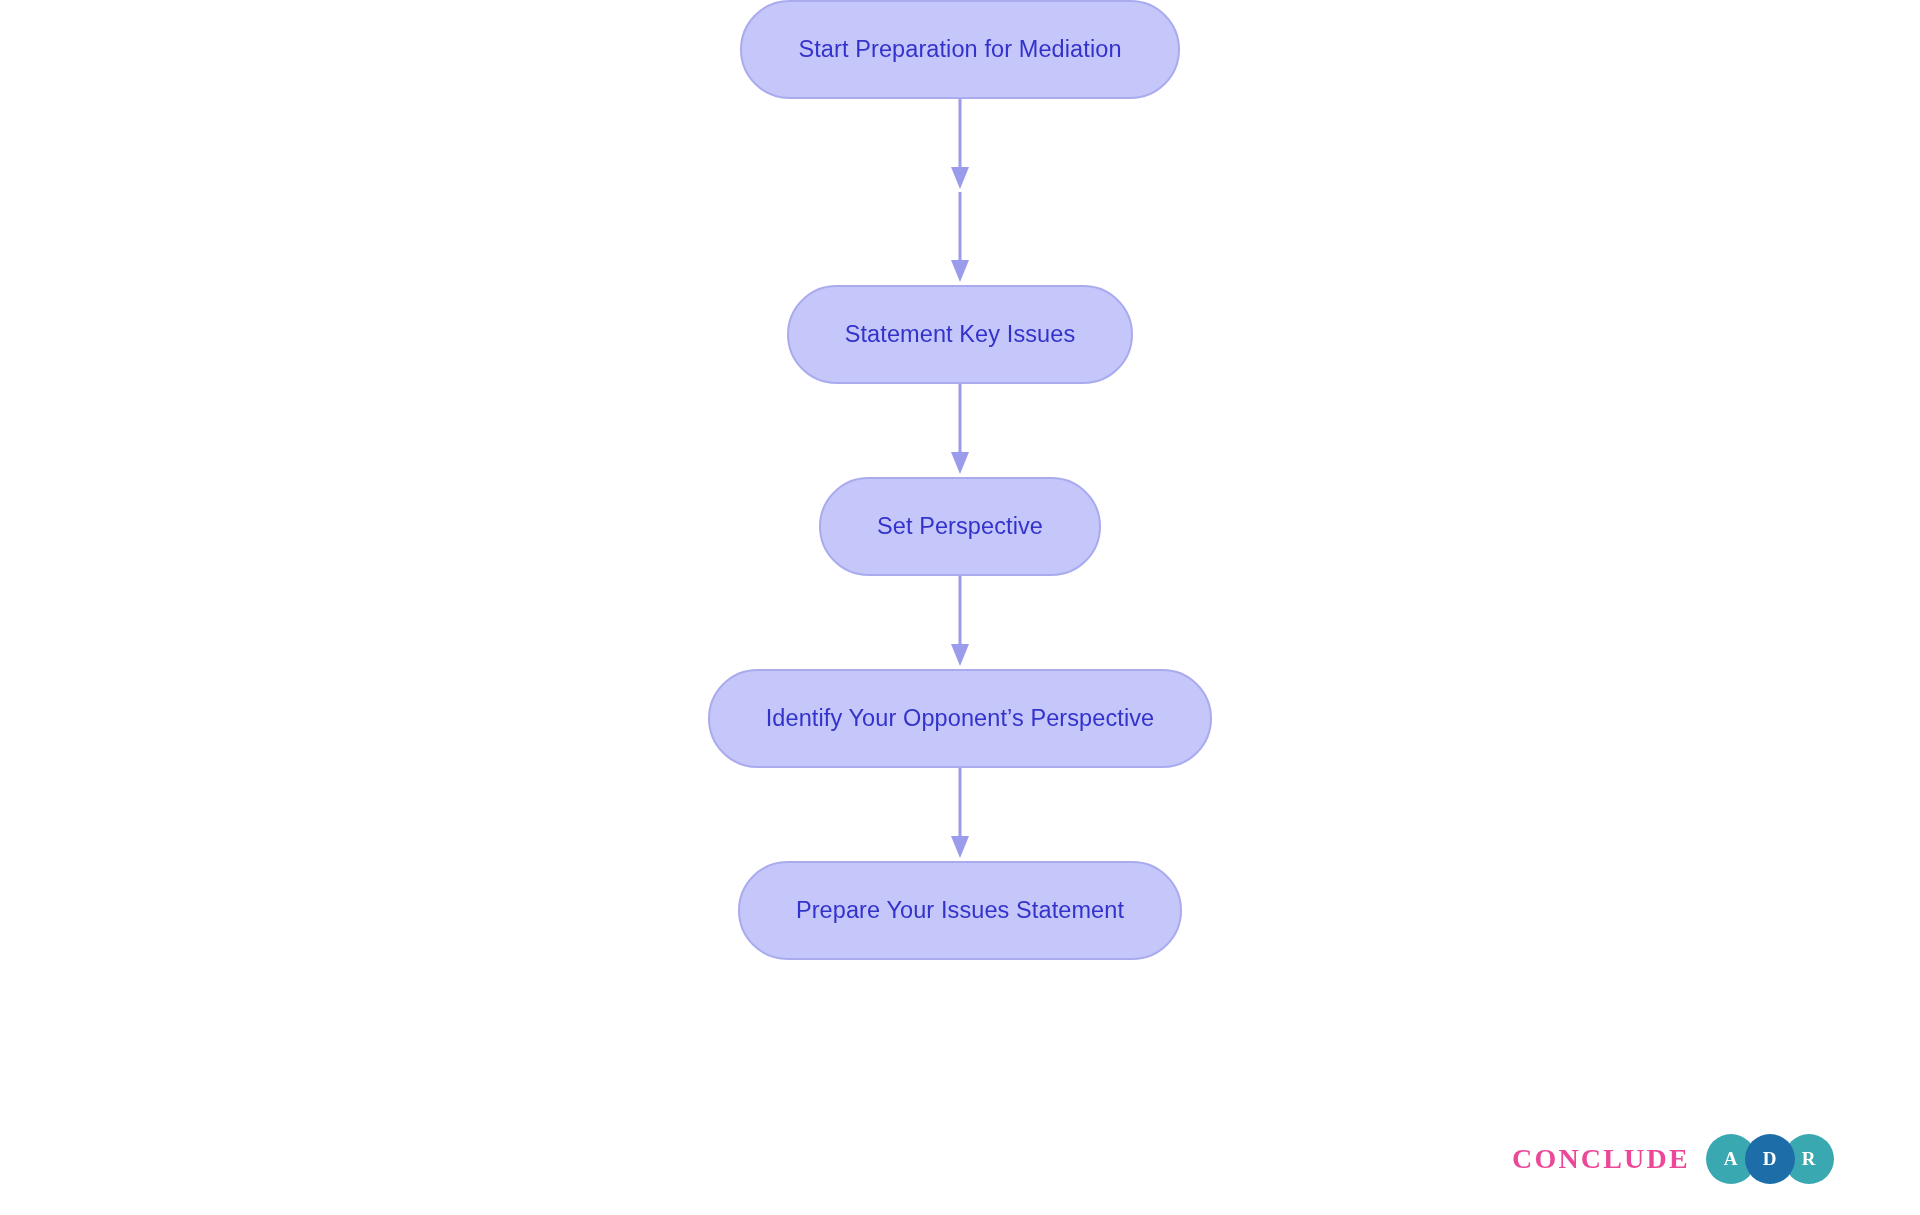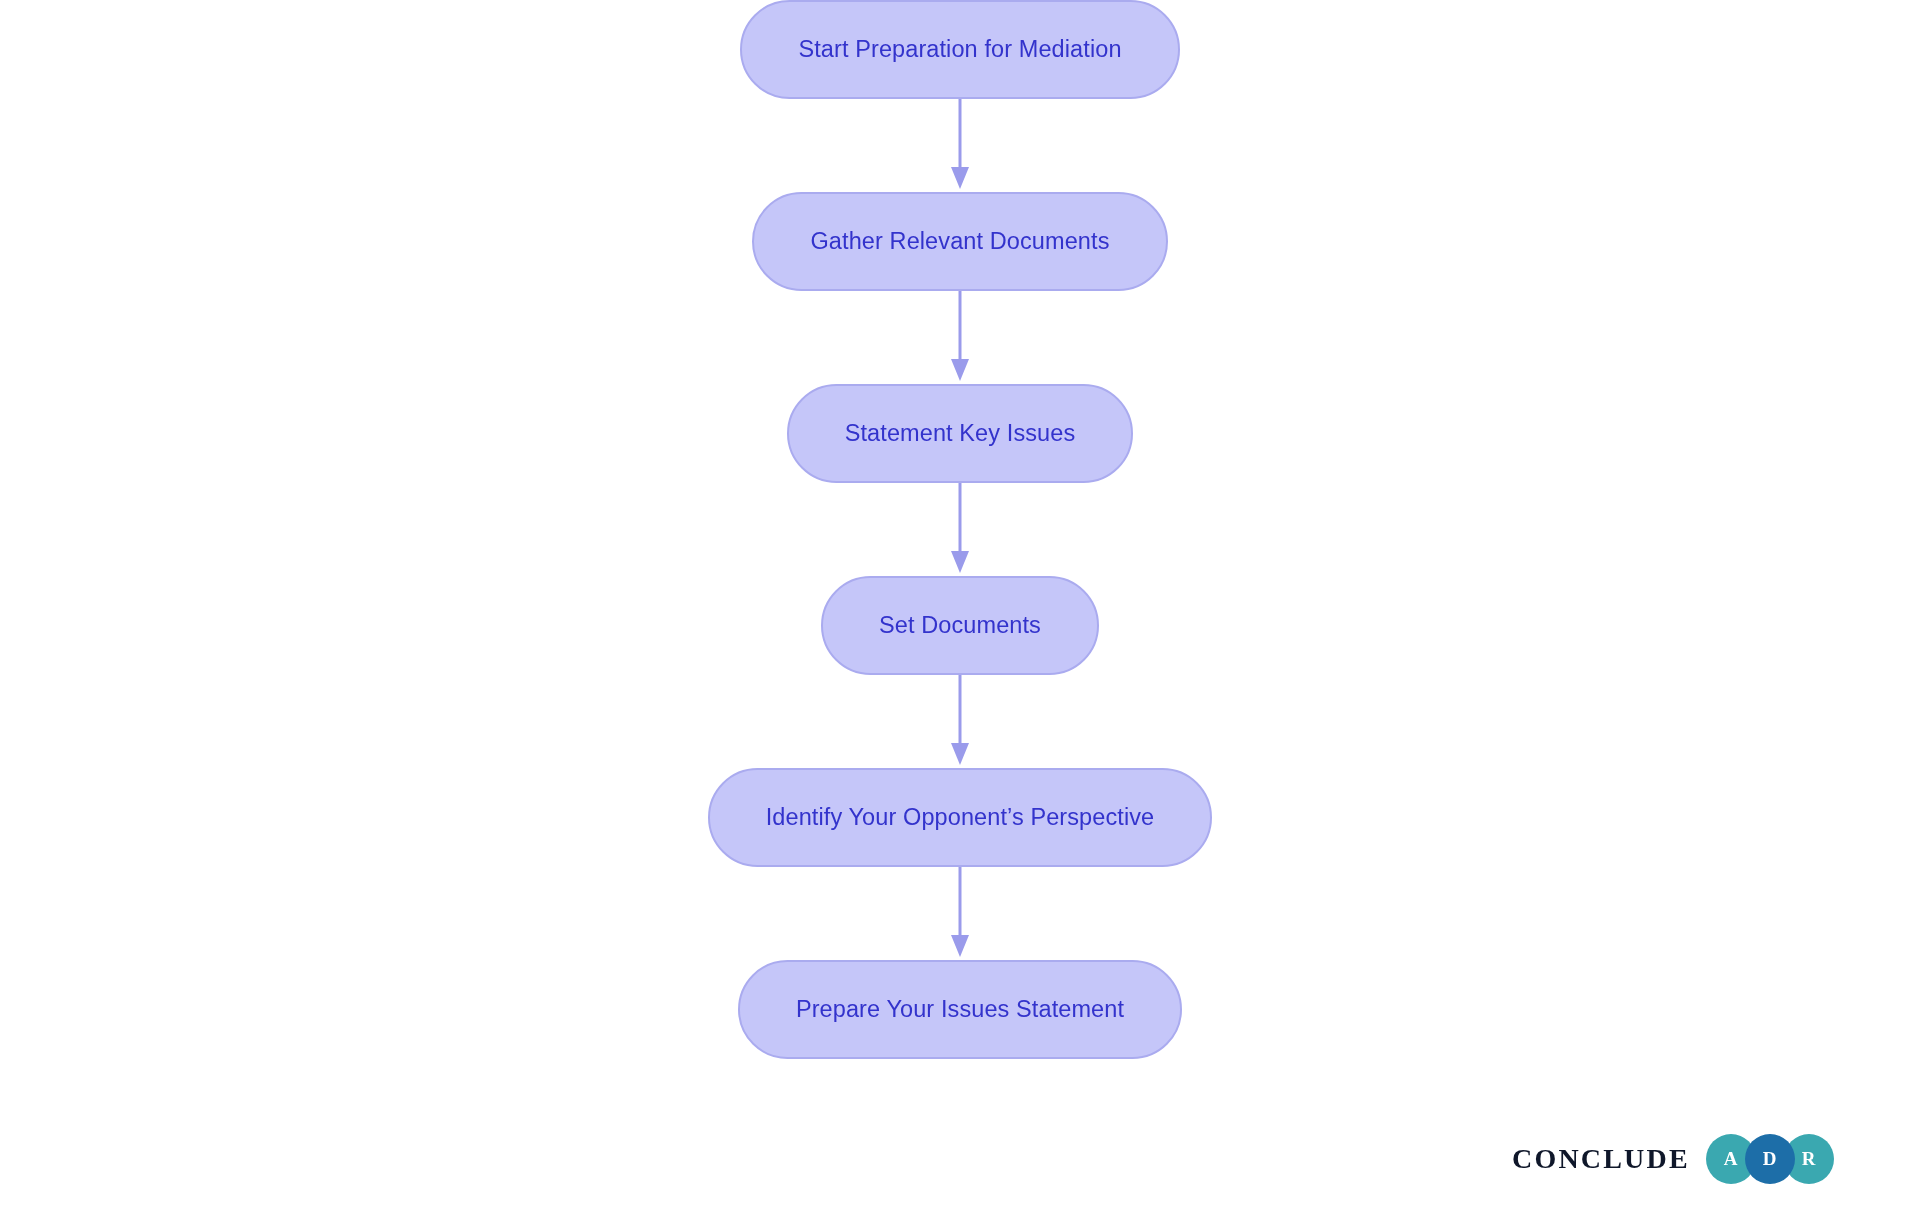--- a/index.html
+++ b/index.html
@@ -82,21 +82,21 @@
     height: 62px;
     display: flex;
     align-items: center;
     gap: 16px;
   }
   .brand-wordmark {
     font-family: "Liberation Serif", serif;
     font-size: 28px;
     font-weight: 700;
     letter-spacing: 2.2px;
-    color: #0f172a;
+    color: #ec4899;
     line-height: 1;
     white-space: nowrap;
   }
   .brand-circles {
     position: relative;
     width: 128px;
     height: 50px;
   }
   .brand-circle {
     position: absolute;
@@ -127,44 +127,41 @@
       <span class="node-label">Start Preparation for Mediation</span>
     </div>
 
     <div class="connector">
       <svg width="30" height="93" viewBox="0 0 30 93" xmlns="http://www.w3.org/2000/svg" aria-hidden="true">
         <line x1="15" y1="0" x2="15" y2="72" stroke="#9a9beb" stroke-width="3"></line>
         <polygon points="6,68 24,68 15,90" fill="#9a9beb"></polygon>
       </svg>
     </div>
 
-    <div class="node">
-      <span class="node-label">Gather Relevant Documents</span>
-    </div>
 
     <div class="connector">
       <svg width="30" height="93" viewBox="0 0 30 93" xmlns="http://www.w3.org/2000/svg" aria-hidden="true">
         <line x1="15" y1="0" x2="15" y2="72" stroke="#9a9beb" stroke-width="3"></line>
         <polygon points="6,68 24,68 15,90" fill="#9a9beb"></polygon>
       </svg>
     </div>
 
     <div class="node">
       <span class="node-label">Statement Key Issues</span>
     </div>
 
     <div class="connector">
       <svg width="30" height="93" viewBox="0 0 30 93" xmlns="http://www.w3.org/2000/svg" aria-hidden="true">
         <line x1="15" y1="0" x2="15" y2="72" stroke="#9a9beb" stroke-width="3"></line>
         <polygon points="6,68 24,68 15,90" fill="#9a9beb"></polygon>
       </svg>
     </div>
 
     <div class="node">
-      <span class="node-label">Set Documents</span>
+      <span class="node-label">Set Perspective</span>
     </div>
 
     <div class="connector">
       <svg width="30" height="93" viewBox="0 0 30 93" xmlns="http://www.w3.org/2000/svg" aria-hidden="true">
         <line x1="15" y1="0" x2="15" y2="72" stroke="#9a9beb" stroke-width="3"></line>
         <polygon points="6,68 24,68 15,90" fill="#9a9beb"></polygon>
       </svg>
     </div>
 
     <div class="node">

